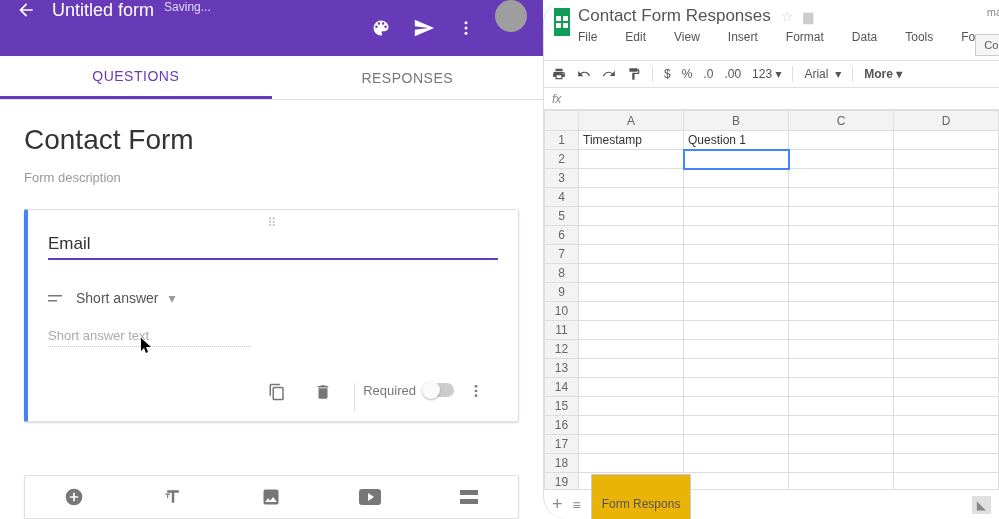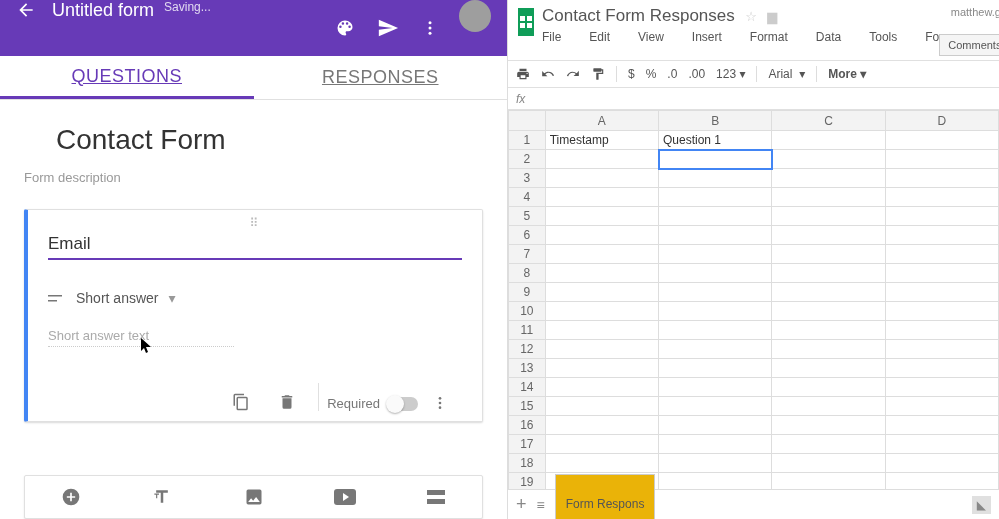--- a/index.html
+++ b/index.html
@@ -14,48 +14,48 @@
 .forms-header .back { margin-right: 16px; cursor: pointer; }
 .forms-header .title { font-size: 18px; font-weight: 500; }
 .forms-header .saving { font-size: 12px; opacity: 0.8; margin-left: 10px; }
 .forms-header .spacer { flex: 1; }
 .forms-header .hicon { margin-left: 22px; cursor: pointer; display:flex; align-items:center; }
 .forms-header .avatar { width: 32px; height: 32px; border-radius: 50%; background: #9e9e9e; margin-left: 20px; }
 
 .purple-band { background: #673ab7; height: 44px; }
 
 .tabs { display: flex; height: 44px; background: #fff; border-bottom: 1px solid #e0e0e0; margin-top:-44px; position:relative; }
-.tab { flex: 1; display: flex; align-items: center; justify-content: center; font-size: 18px; letter-spacing: 0.5px; color: #777; cursor: pointer; text-decoration: underline; }
+.tab { flex: 1; display: flex; align-items: center; justify-content: center; font-size: 14px; letter-spacing: 0.5px; color: #777; cursor: pointer; }
 .tab.active { color: #673ab7; border-bottom: 3px solid #673ab7; font-weight:500; }
 
 .form-body { padding: 24px 24px 0; flex: 1; overflow: hidden; position: relative; }
-.form-title { font-size: 28px; color: #333; font-weight: 400; margin-left: 32px; }
+.form-title { font-size: 28px; color: #333; font-weight: 400; }
 .form-desc { font-size: 13px; color: #999; margin-top: 14px; }
 
 .question-card { background: #fff; border: 1px solid #e0e0e0; border-left: 4px solid #4285f4; border-radius: 2px; padding: 20px 20px 10px; margin-top: 24px; box-shadow: 0 1px 2px rgba(0,0,0,.15); position:relative; }
 .drag-handle { position:absolute; top:6px; left:50%; transform:translateX(-50%); color:#bbb; font-size:12px; letter-spacing:2px; }
 .q-title { font-size: 17px; border: none; border-bottom: 2px solid #673ab7; padding: 4px 0; width: 100%; outline: none; color:#333; }
 .q-type-row { display: flex; align-items: center; margin-top: 30px; font-size: 14px; color: #555; }
 .q-type-row .lines { margin-right: 12px; color:#777; }
 .q-type-row .dd { margin-left: 10px; color:#999; }
 .short-answer { font-size: 13px; color: #aaa; margin-top: 22px; border-bottom: 1px dotted #ccc; width: 45%; padding-bottom: 3px; }
 .q-cursor { position:absolute; left:113px; top:128px; font-size:12px; }
 
-.q-footer { display: flex; align-items: flex-end; justify-content: flex-end; margin-top: 28px; padding-top: 8px; }
+.q-footer { display: flex; align-items: flex-start; justify-content: flex-end; margin-top: 28px; padding-top: 8px; }
 .q-footer .ficon { margin: 0 14px; color: #777; cursor: pointer; }
 .q-footer .divider { width:1px; height:28px; background:#e0e0e0; margin:0 8px; }
 .q-footer .req { font-size: 13px; color: #777; margin-right:8px; }
 .q-footer .toggle { width: 30px; height: 14px; background: #ccc; border-radius: 7px; position: relative; }
 .q-footer .toggle::after { content:''; position:absolute; width:18px; height:18px; background:#fafafa; border-radius:50%; top:-2px; left:-2px; box-shadow:0 1px 2px rgba(0,0,0,.3); }
 
 .bottom-toolbar { display: flex; background: #fff; border: 1px solid #e0e0e0; border-radius: 2px; height: 44px; margin: 14px 24px 0; box-shadow: 0 1px 2px rgba(0,0,0,.1); }
 .bottom-toolbar .bicon { flex: 1; display: flex; align-items: center; justify-content: center; color: #777; cursor: pointer; font-size: 18px; }
 
 
-.sheets-app { width: 492px; height: 519px; background: #fff; display: flex; flex-direction: column; border-left: 1px solid #ddd; }
+.sheets-app { width: 456px; height: 519px; background: #fff; display: flex; flex-direction: column; border-left: 1px solid #ddd; border-radius: 23px; }
 
 .sheets-header { padding: 6px 10px 0; display:flex; align-items:flex-start; }
 .sheets-logo { width: 28px; height: 28px; background: #0f9d58; display:flex; align-items:center; justify-content:center; color:#fff; margin-right:8px; margin-top:2px; }
 .sheets-titlearea { flex:1; }
 .sheets-title { font-size: 17px; color: #555; display:inline; }
 .star,.folder { color:#ccc; margin-left:6px; font-size:13px; }
 .sheets-right { text-align:right; }
 .user-email { font-size: 11px; color: #888; }
 .header-buttons { margin-top: 4px; display: flex; justify-content: flex-end; gap: 6px; align-items:center; }
 .comments-btn { font-size: 11px; padding: 4px 8px; border: 1px solid #ccc; background: #f5f5f5; color:#555; cursor:pointer; }

